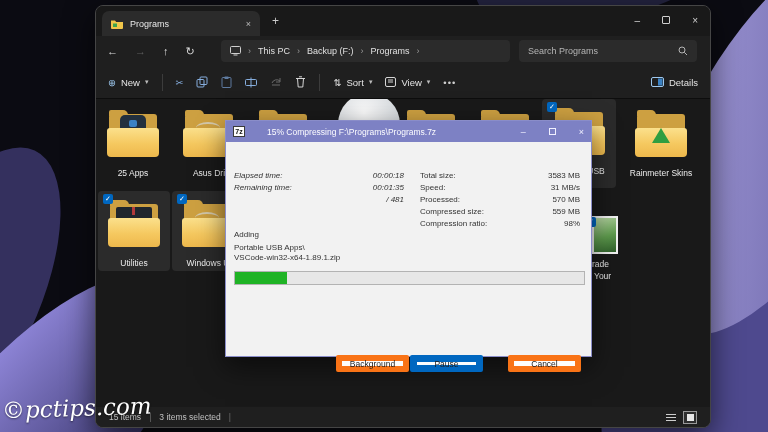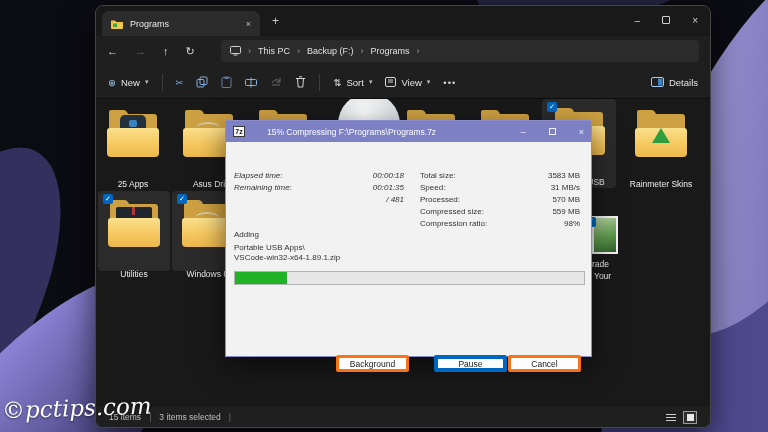--- a/index.html
+++ b/index.html
@@ -54,21 +54,21 @@
     border-left:9px solid transparent; border-right:9px solid transparent; border-bottom:15px solid #2f9e41; }
   .gadget-app { position:absolute; left:14px; top:4px; width:26px; height:20px; background:#22303e;
     border-radius:5px; z-index:1; }
   .gadget-app::after { content:""; position:absolute; left:9px; top:5px; width:8px; height:7px;
     background:#3b82c4; border-radius:2px; }
   .gadget-util { position:absolute; left:9px; top:6px; width:36px; height:15px; background:#20262d;
     border-radius:2px; z-index:1; }
   .gadget-util::after { content:""; position:absolute; left:16px; top:0; width:3px; height:8px; background:#b23a3a; }
   .swoosh { position:absolute; left:14px; top:11px; width:24px; height:12px; border-top:2px solid #d7dee5;
     border-radius:50%; opacity:.65; z-index:3; }
-  .flabel { margin-top:22px; font-size:8.5px; color:#ececec; line-height:10px; }
+  .flabel { margin-top:11px; font-size:8.5px; color:#ececec; line-height:10px; }
   .sphere { position:absolute; left:242px; top:-6px; width:62px; height:62px; border-radius:50%;
     background:radial-gradient(circle at 42% 32%, #fbfbfb, #d6dade 60%, #b9bfc6); z-index:1; }
   .thumb { position:absolute; left:6px; top:3px; width:26px; height:38px; background:#fff;
     border:2px solid #f2f2f2; z-index:1; }
   .thumb-inner { width:100%; height:100%; background:linear-gradient(160deg,#bcd9a8 0%,#5f9c4e 55%,#2e5f2a 100%); }
   .fragtext { position:absolute; font-size:8.5px; color:#ececec; width:40px; text-align:left; }
 
   .status-bar { height:20px; display:flex; align-items:center; gap:8px; padding:0 13px;
     color:#c0c0c0; font-size:8.5px; flex:0 0 auto; background:#1f1f1f; }
   .sb-sep { color:#6d6d6d; }
@@ -92,21 +92,21 @@
   .statcol { position:absolute; top:28px; }
   .statcol.left { left:8px; width:170px;font-style:italic; }
   .statcol.right { left:194px; width:160px; }
   .srow { display:flex; justify-content:space-between; line-height:12px; }
   .sz-adding { position:absolute; left:8px; top:88px; }
   .sz-path { position:absolute; left:8px; top:101px; line-height:10px; }
   .progress { position:absolute; left:8px; top:129px; width:351px; height:14px; background:#e7e7e7;
     border:1px solid #b3b3b3; }
   .progress .fill { height:100%; background:#1fb325; }
   .sz-btn { position:absolute; top:213px; width:73px; height:17px; background:#fdfdfd;
-    border:3px solid #f97316; border-radius:2px; font-size:8.5px; color:#1b1b1b;
+    border:6px solid #f97316; border-radius:2px; font-size:8.5px; color:#1b1b1b;
     display:flex; align-items:center; justify-content:center; font-family:"Liberation Sans", sans-serif; }
   .sz-btn.focus { border-color:#0067c0; box-shadow:0 0 0 1px #0067c0 inset; }
 
   .watermark { position:absolute; left:2px; top:395px; z-index:50; color:#fff;
     font-family:"DejaVu Serif", serif; font-style:italic; font-size:23px; transform:rotate(-2deg);
     text-shadow:0 1px 2px rgba(0,0,0,.5); }
   svg.mini { display:block; }
 </style>
 </head>
 <body>
@@ -164,20 +164,27 @@
           <rect x="3.5" y="8.5" width="4" height="1" fill="#cfcfcf"></rect>
         </svg>
         <span class="crumb-sep">›</span>
         <span>This PC</span>
         <span class="crumb-sep">›</span>
         <span>Backup (F:)</span>
         <span class="crumb-sep">›</span>
         <span>Programs</span>
         <span class="crumb-sep">›</span>
       </div>
+      <div class="search-pill">
+        <span>Search Programs</span>
+        <svg class="mini" width="10" height="10" viewBox="0 0 10 10">
+          <circle cx="4" cy="4" r="3" fill="none" stroke="#b5b5b5"></circle>
+          <line x1="6.3" y1="6.3" x2="9" y2="9" stroke="#b5b5b5"></line>
+        </svg>
+      </div>
     </div>
 
     <div class="toolbar">
       <div class="tb-group">
         <span style="color:#9ec9f0">⊕</span>
         <span>New</span>
         <span class="caret">▾</span>
       </div>
       <div class="tb-div"></div>
       <span style="color:#86aede">✂</span>
@@ -393,19 +400,19 @@
       </div>
       <div class="sz-adding">Adding</div>
       <div class="sz-path">
         <div>Portable USB Apps\</div>
         <div>VSCode-win32-x64-1.89.1.zip</div>
       </div>
       <div class="progress">
         <div class="fill" style="width: 15%;"></div>
       </div>
       <div class="sz-btn" style="left:110px;">Background</div>
-      <div class="sz-btn focus" style="left:208px;">Pause</div>
+      <div class="sz-btn focus" style="left:184px;">Pause</div>
       <div class="sz-btn" style="left:282px;">Cancel</div>
     </div>
   </div>
 
   <div class="watermark">©pctips.com</div>
 </div>
 
 </body></html>

